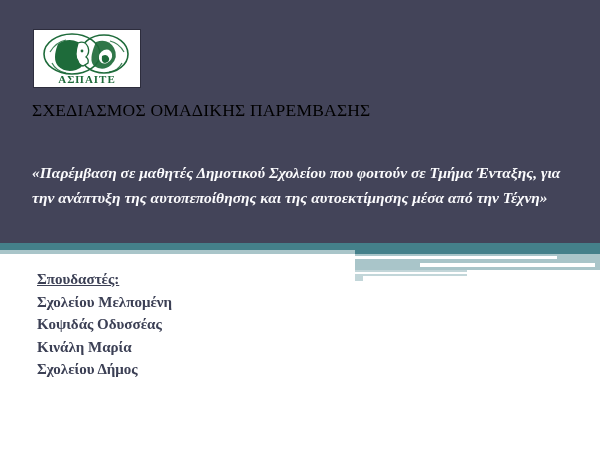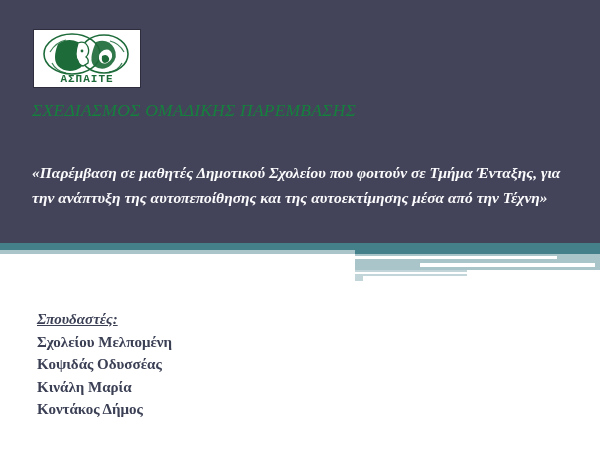--- a/index.html
+++ b/index.html
@@ -139,40 +139,39 @@
   }
   .logo svg {
     display: block;
   }
   .logo-word {
     position: absolute;
     left: 0;
     right: 0;
     bottom: 2px;
     text-align: center;
-    font-family: Liberation Mono, monospace;
+    font-family: Liberation Serif, serif;
     font-weight: bold;
     font-size: 11px;
     letter-spacing: 1px;
     color: #1e6b3a;
     line-height: 11px;
   }
 
   
   .title {
     position: absolute;
     left: 32px;
     top: 99px;
     width: 540px;
     font-size: 17.5px;
     line-height: 22px;
-    color: #15803d;
+    color: #000000;
     letter-spacing: 0.2px;
     font-weight: normal;
-    font-style: italic;
   }
 
   
   .subtitle {
     position: absolute;
     left: 32px;
     top: 160px;
     width: 545px;
     font-size: 15.5px;
     line-height: 25px;
@@ -187,23 +186,21 @@
     left: 37px;
     top: 268px;
     width: 330px;
     color: #3c4055;
     font-size: 15px;
     line-height: 22.5px;
     font-weight: bold;
   }
   .students .heading {
     text-decoration: underline;
-    font-style: italic;
     display: block;
-    margin-top: 40px;
   }
   .students .name {
     display: block;
   }
 </style>
 </head>
 <body>
 
 <div id="slide">
 
@@ -249,16 +246,16 @@
 
   <div class="title">ΣΧΕΔΙΑΣΜΟΣ ΟΜΑΔΙΚΗΣ ΠΑΡΕΜΒΑΣΗΣ</div>
 
   <div class="subtitle">«Παρέμβαση σε μαθητές Δημοτικού Σχολείου που φοιτούν σε Τμήμα Ένταξης, για την ανάπτυξη της αυτοπεποίθησης και της αυτοεκτίμησης μέσα από την Τέχνη»</div>
 
   <div class="students">
     <span class="heading">Σπουδαστές:</span>
     <span class="name">Σχολείου Μελπομένη</span>
     <span class="name">Κοψιδάς Οδυσσέας</span>
     <span class="name">Κινάλη Μαρία</span>
-    <span class="name">Κοντάκος Δήμος</span>
+    <span class="name">Σχολείου Δήμος</span>
   </div>
 
 </div>
 
 </body></html>

